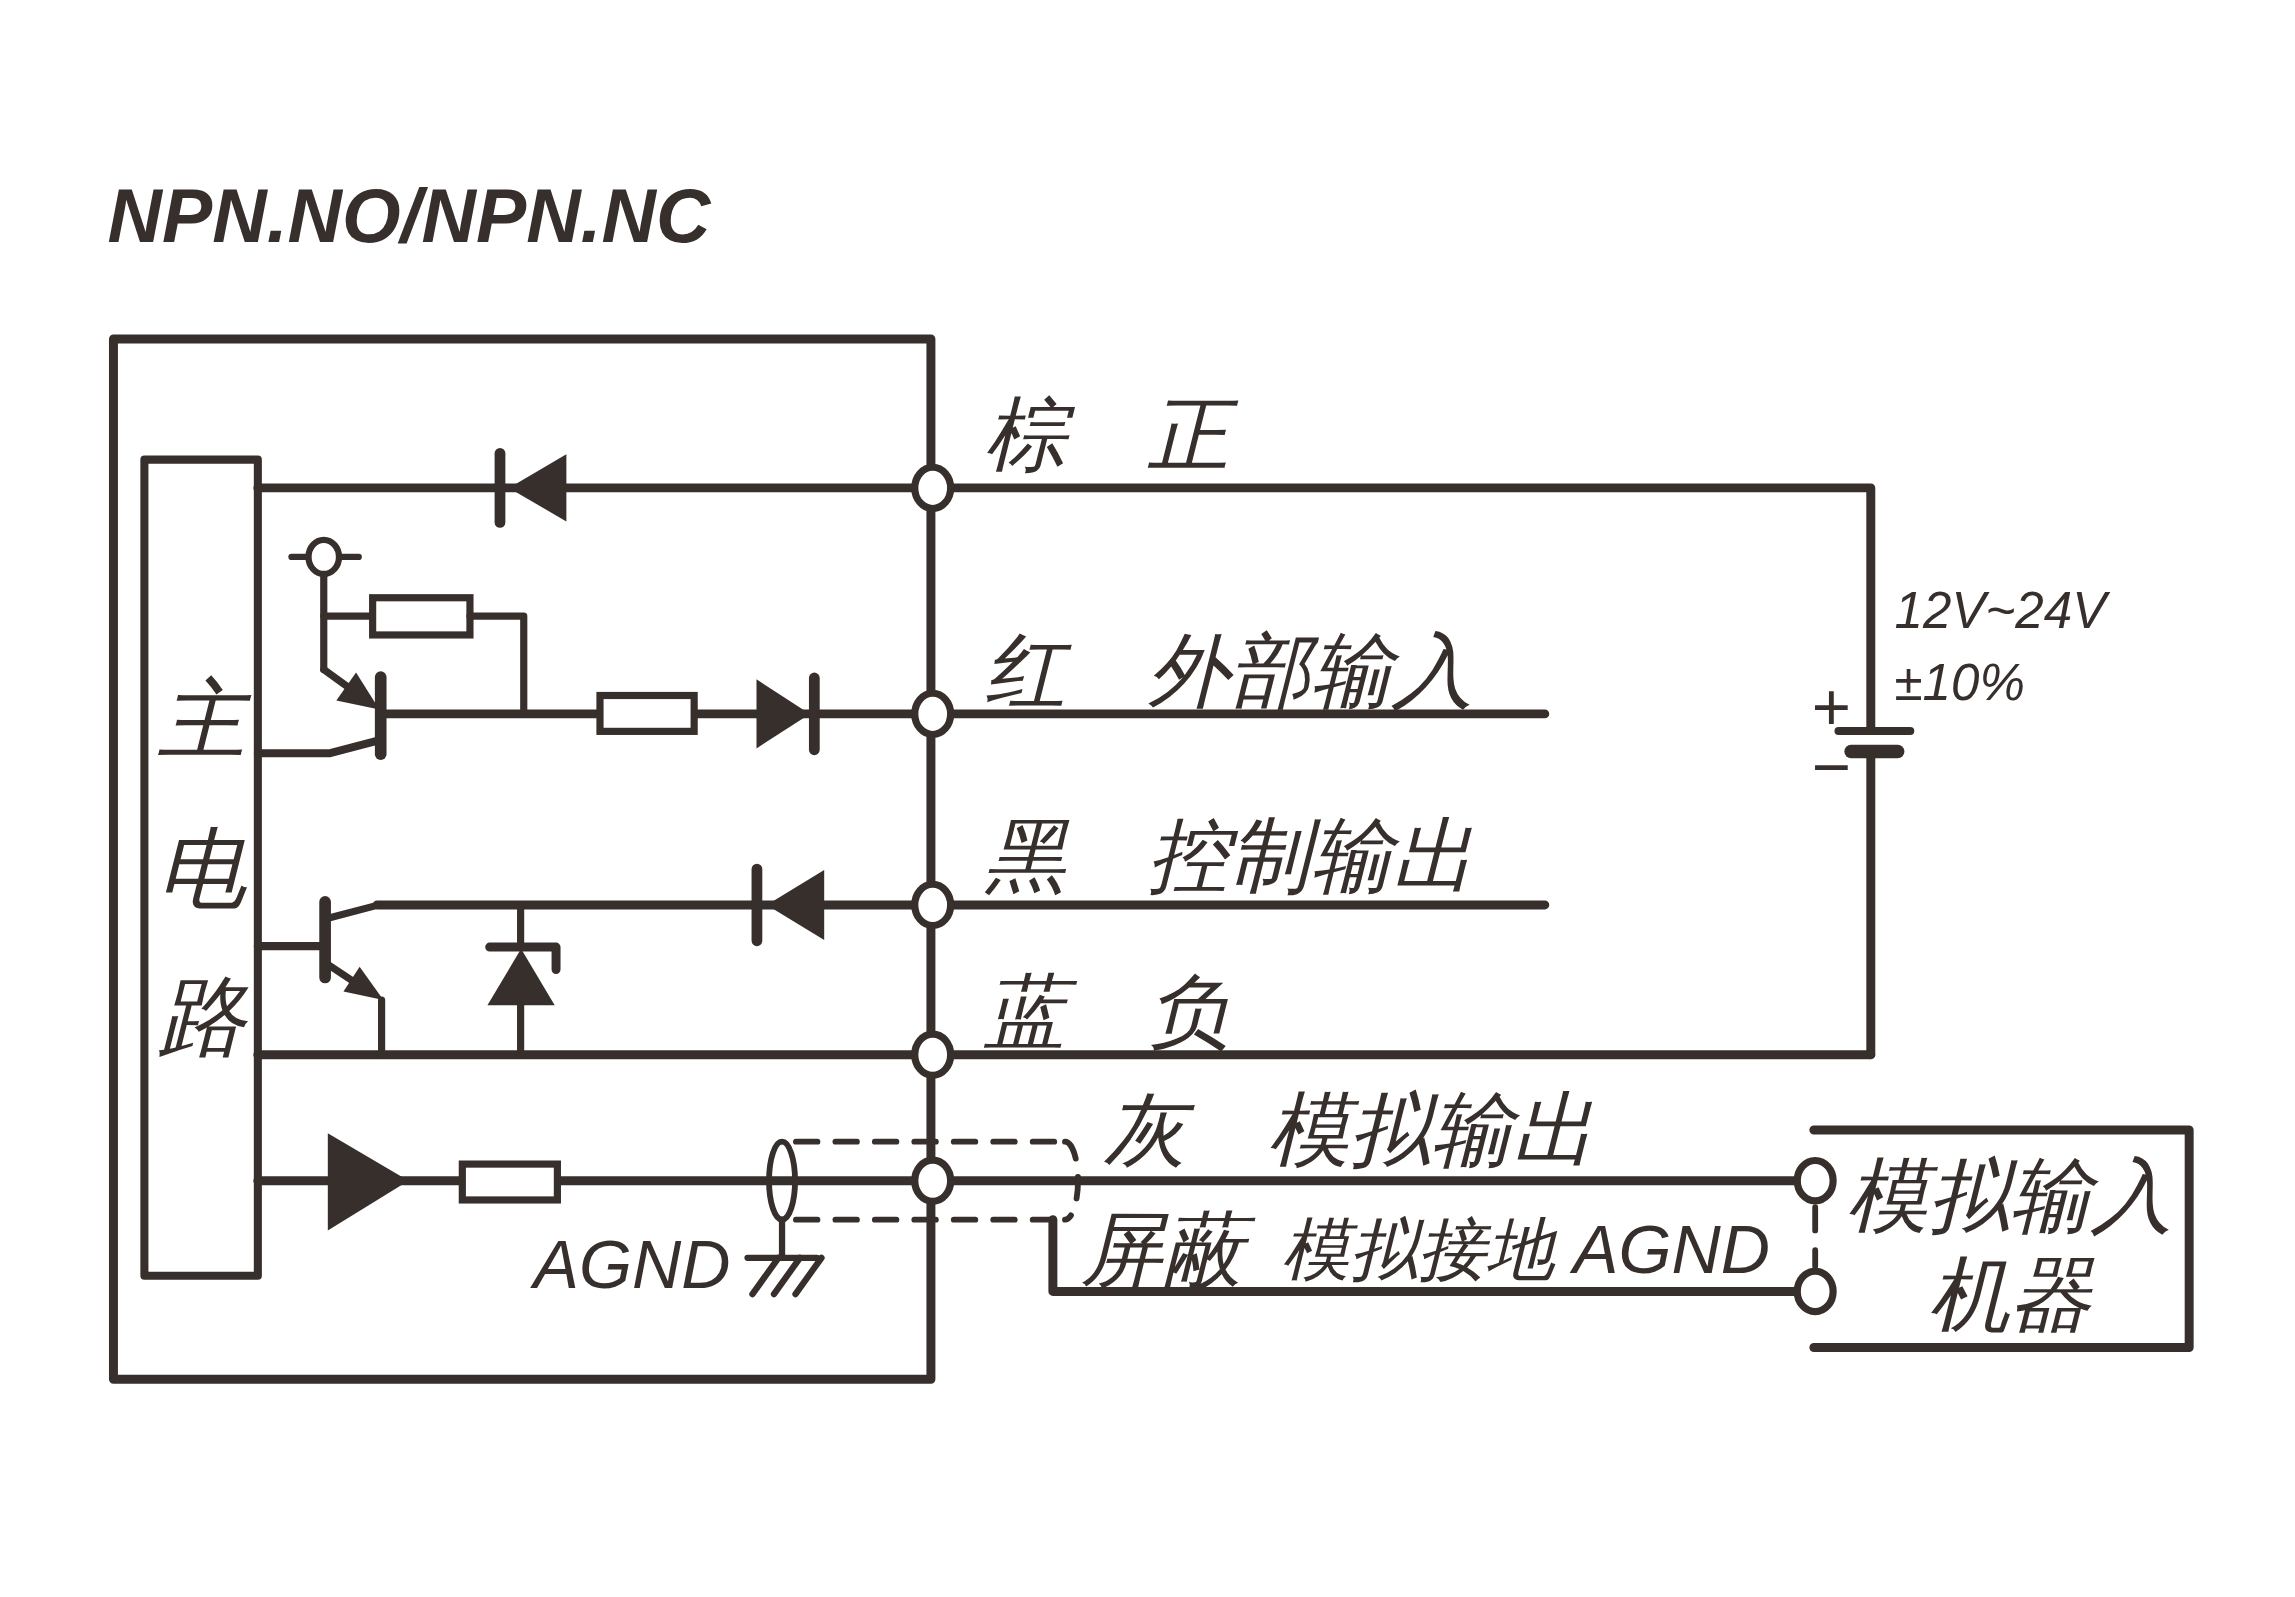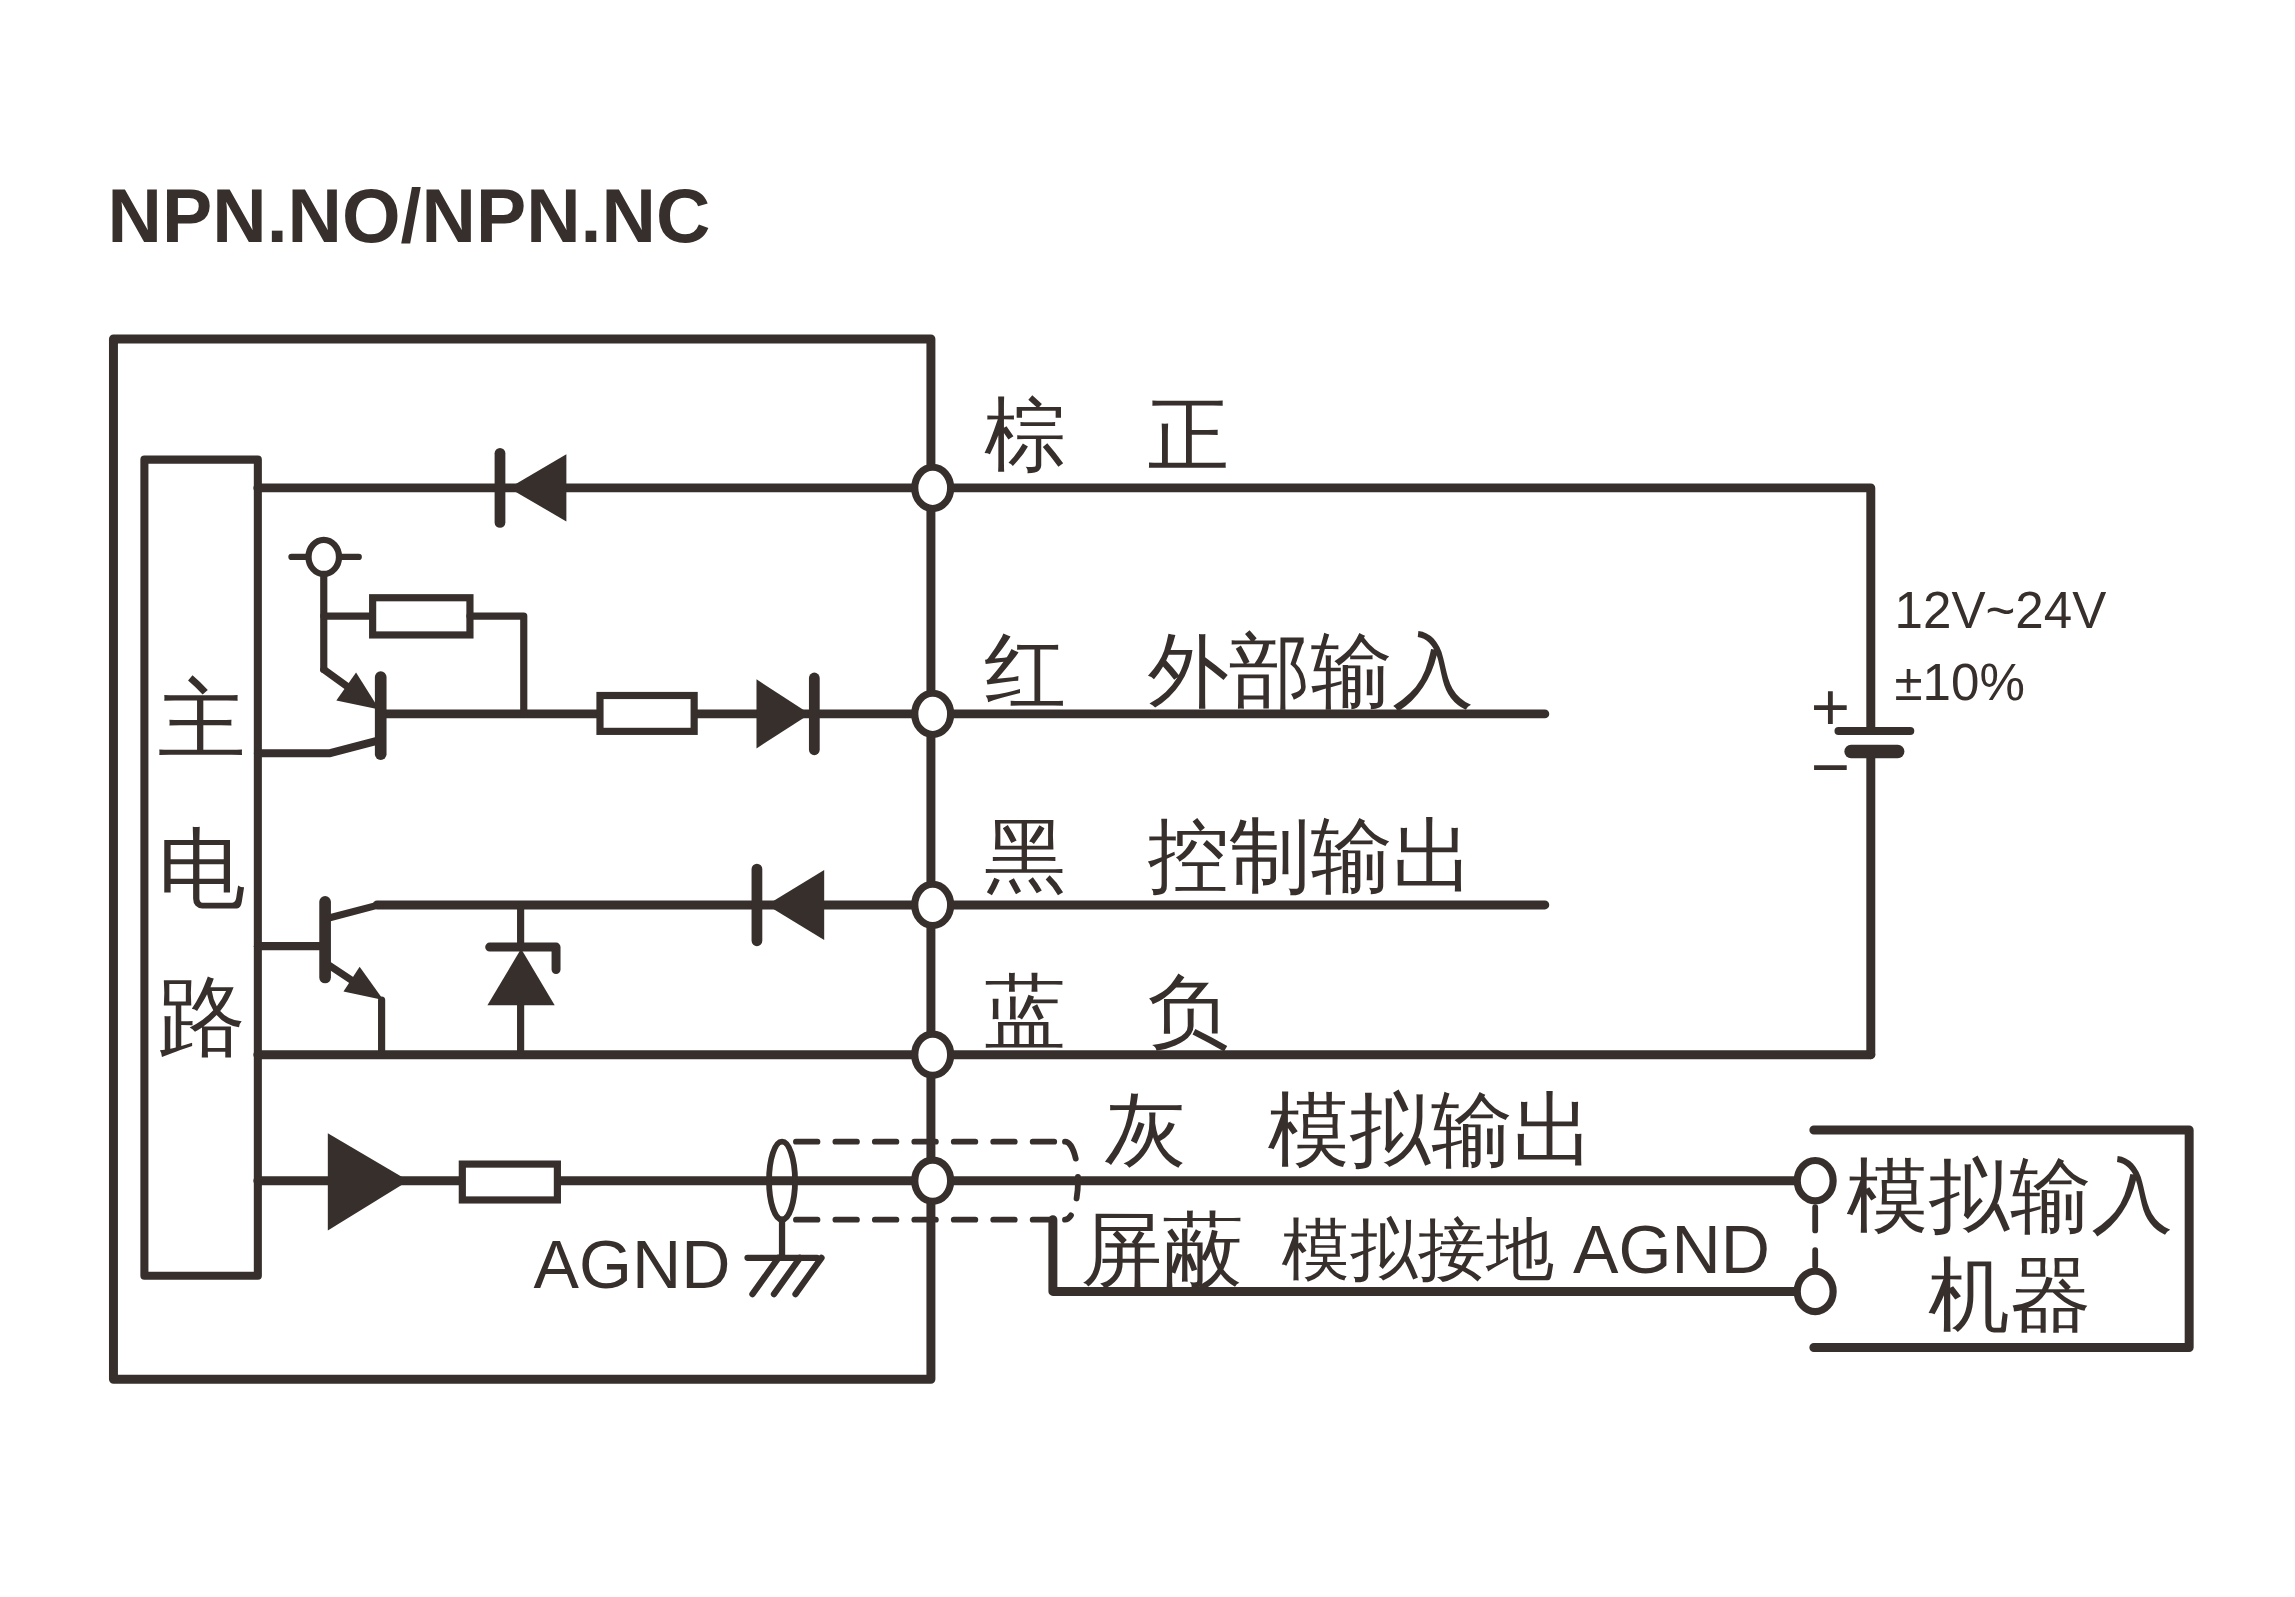--- a/index.html
+++ b/index.html
@@ -1,17 +1,17 @@
 <!DOCTYPE html>
 <html style="--ink: #372f2c; --bg: #ffffff;font-size:7.3px"><head>
 <meta charset="utf-8">
 <style>
   :root { --ink: #372f2c; --bg: #ffffff; }
   html, body { margin: 0; padding: 0; background: var(--bg); }
-  .diagram-wrap { width: 100%; }
+  .diagram-wrap { width: 100%; font-style: italic; }
   svg { display: block; width: 100%; height: auto; background: var(--bg); }
   .ln   { stroke: var(--ink); fill: none; stroke-linecap: round; stroke-linejoin: round; }
   .w13  { stroke-width: 13; }
   .w14  { stroke-width: 14; }
   .w16  { stroke-width: 16; }
   .w18  { stroke-width: 18; }
   .w20  { stroke-width: 20; }
   .w24  { stroke-width: 24; }
   .w26  { stroke-width: 26; }
   .w30  { stroke-width: 30; }

